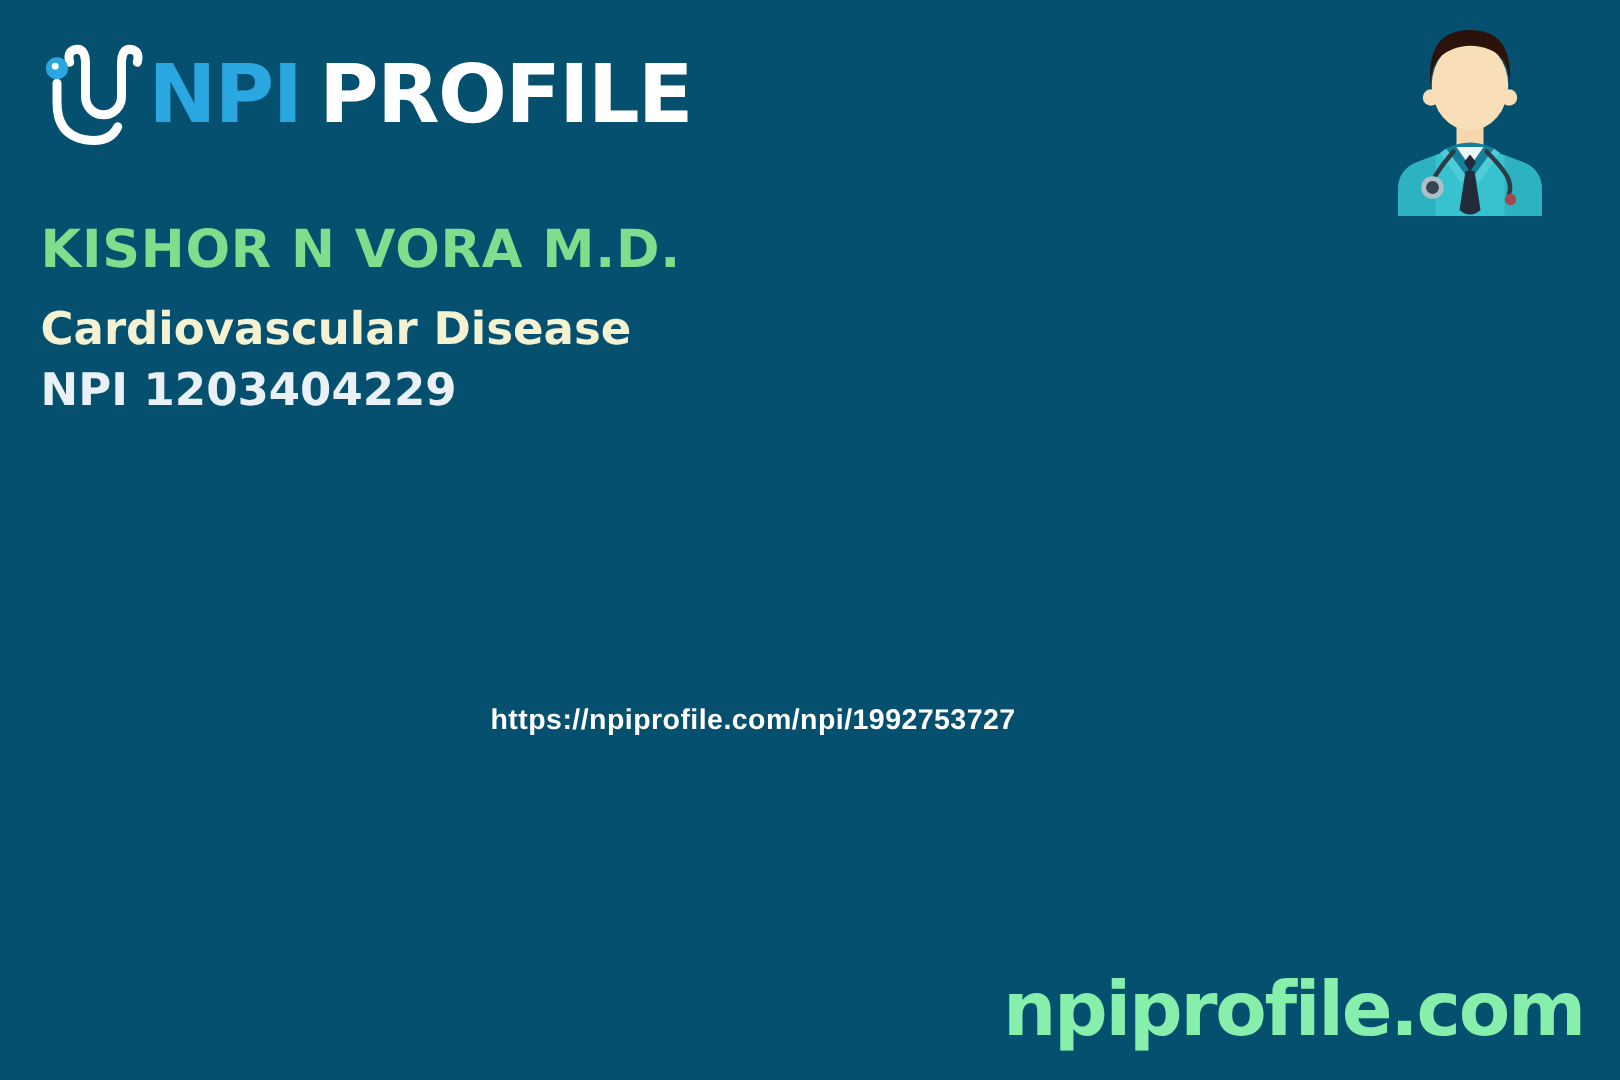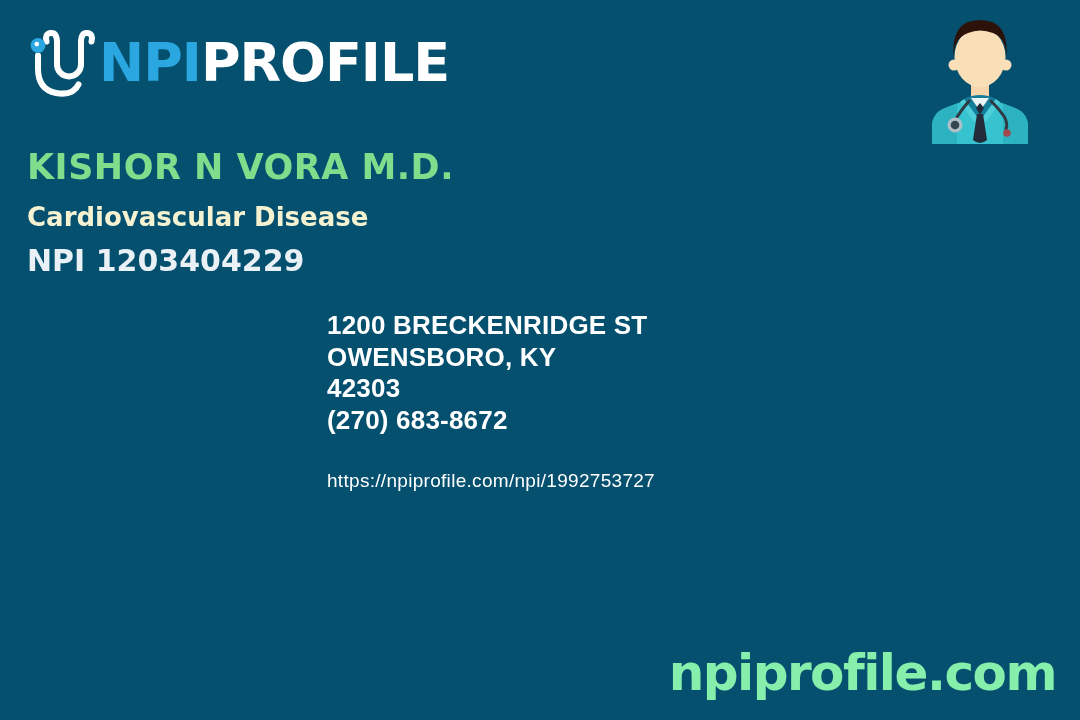--- a/index.html
+++ b/index.html
@@ -11,48 +11,48 @@
     background:#04506E; overflow:hidden;
   }
 
   
   .logo-icon { position:absolute; left:24px; top:27px; width:78px; height:96px; }
   .logo-wordmark {
     position:absolute; left:99px; top:34px;
     font-size:54px; font-weight:bold; line-height:58px;
     letter-spacing:-1px; color:#FFFFFF; white-space:nowrap;
   }
-  .logo-npi { color:#2AA7E0; }
+  .logo-npi { color:#2AA7E0; margin-right:12px; }
 
   
   .provider-name {
     position:absolute; left:27px; top:147px;
     font-size:35px; font-weight:bold; color:#7EDE8C;
     letter-spacing:0.5px; white-space:nowrap;
   }
   .provider-specialty {
     position:absolute; left:27px; top:202px;
-    font-size:26px; font-weight:bold; color:#F5F2D2; white-space:nowrap;
+    font-size:30px; font-weight:bold; color:#F5F2D2; white-space:nowrap;
   }
   .provider-npi {
     position:absolute; left:27px; top:243px;
     font-size:30px; font-weight:bold; color:#E9F1F6; white-space:nowrap;
   }
 
   
   .address-block {
     position:absolute; left:327px; top:310px;
     font-family:"Liberation Sans", sans-serif;
     font-size:26px; line-height:31.5px; font-weight:bold;
     color:#FFFFFF; letter-spacing:0.2px; white-space:nowrap;
   }
   .profile-url {
     position:absolute; left:327px; top:470px;
     font-family:"Liberation Sans", sans-serif;
-    font-size:19px; font-weight:normal; color:#FFFFFF;
+    font-size:19px; font-weight:bold; color:#FFFFFF;
     letter-spacing:0.3px; white-space:nowrap;
   }
 
   
   .site-brand {
     position:absolute; right:24px; top:644px;
     font-size:50px; font-weight:bold; color:#86efac;
     letter-spacing:-1.5px; white-space:nowrap;
   }
 
@@ -113,24 +113,18 @@
     <circle cx="28" cy="112" r="7.5" fill="#ADBFC7"></circle>
     <circle cx="28" cy="112" r="4.3" fill="#36454F"></circle>
 
     <circle cx="80" cy="120" r="3.8" fill="#A2484E"></circle>
   </svg>
 
   <h1 class="provider-name">KISHOR N VORA M.D.</h1>
   <div class="provider-specialty">Cardiovascular Disease</div>
   <div class="provider-npi">NPI 1203404229</div>
 
-  <div class="address-block">
-    <div>1200 BRECKENRIDGE ST</div>
-    <div>OWENSBORO, KY</div>
-    <div>42303</div>
-    <div>(270) 683-8672</div>
-  </div>
 
   <div class="profile-url">https://npiprofile.com/npi/1992753727</div>
 
   <div class="site-brand">npiprofile.com</div>
 
 </div>
 
 </body></html>

